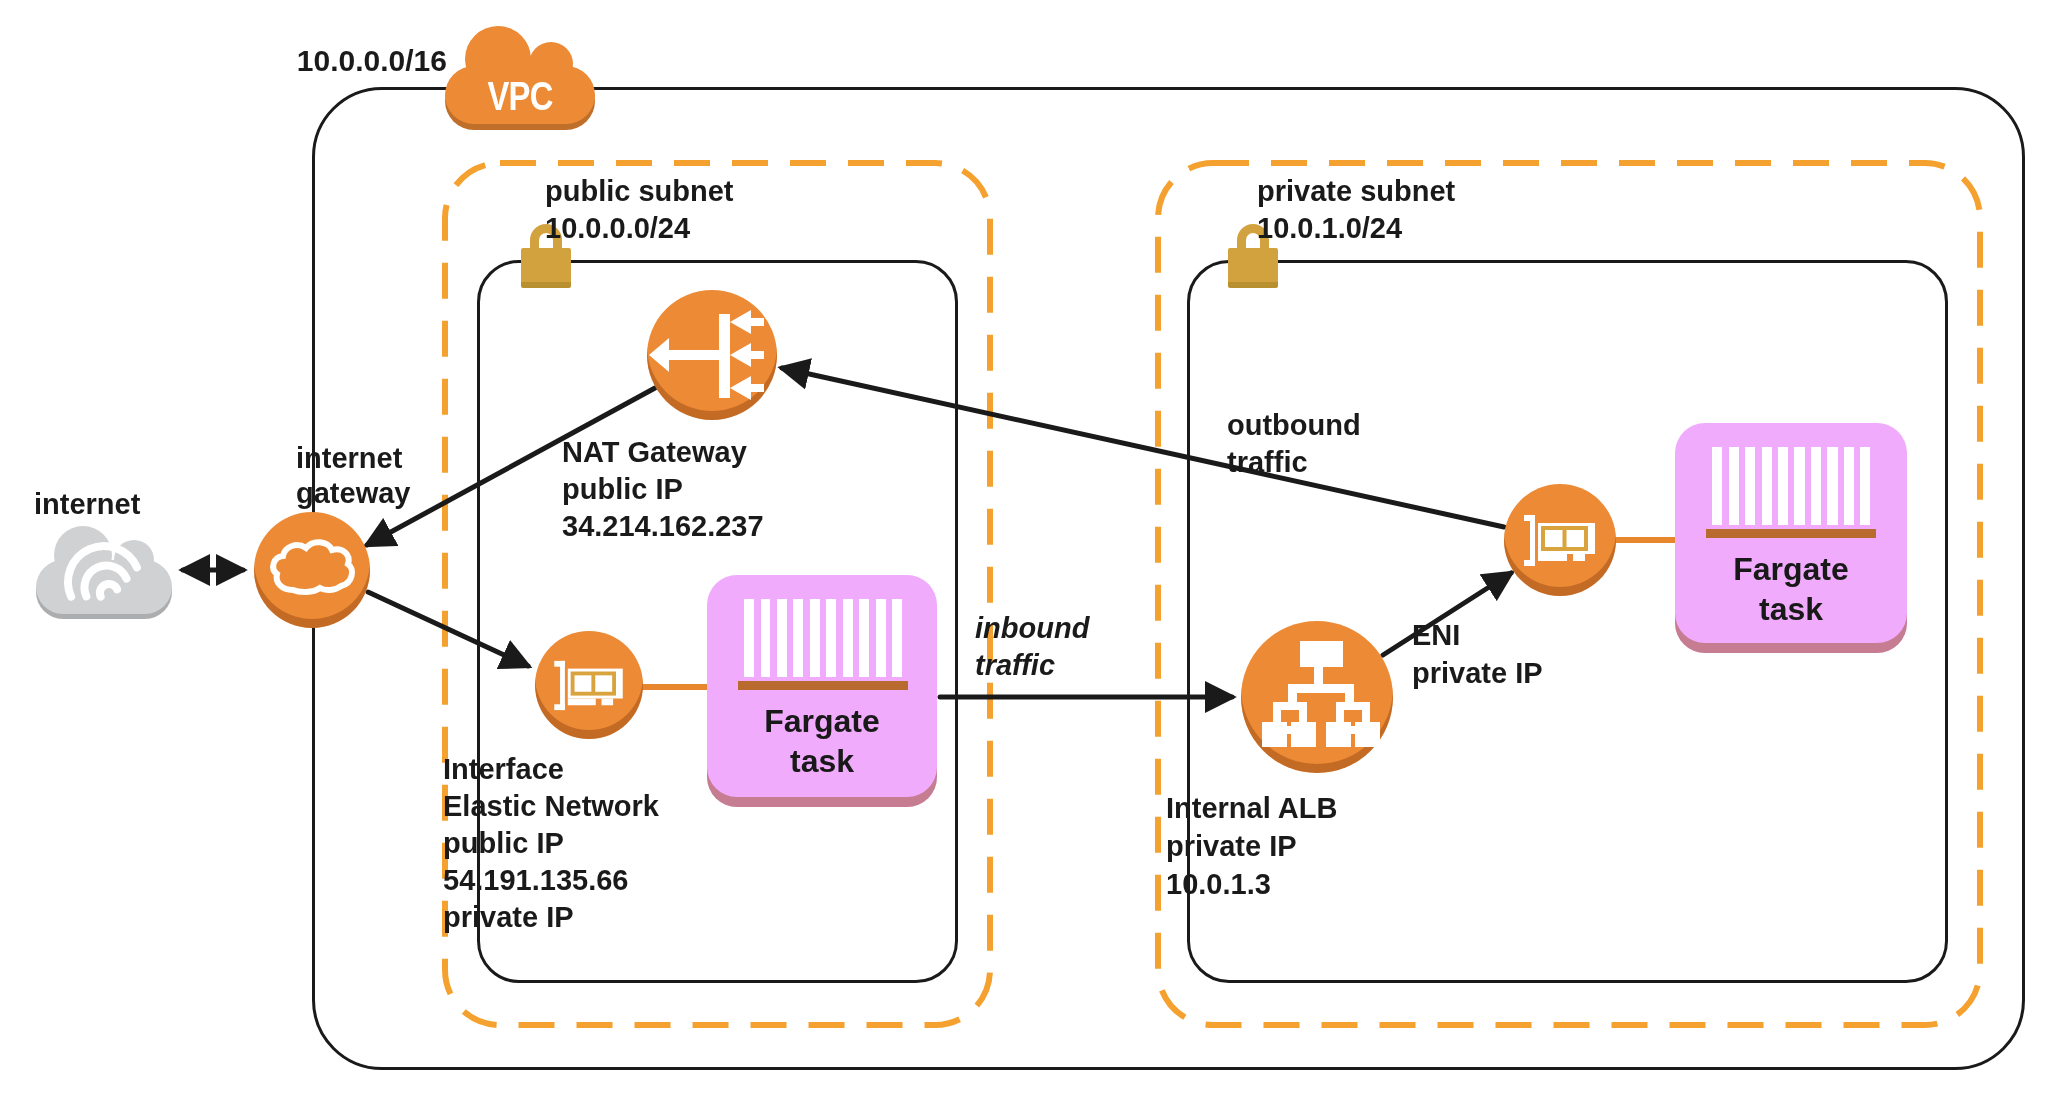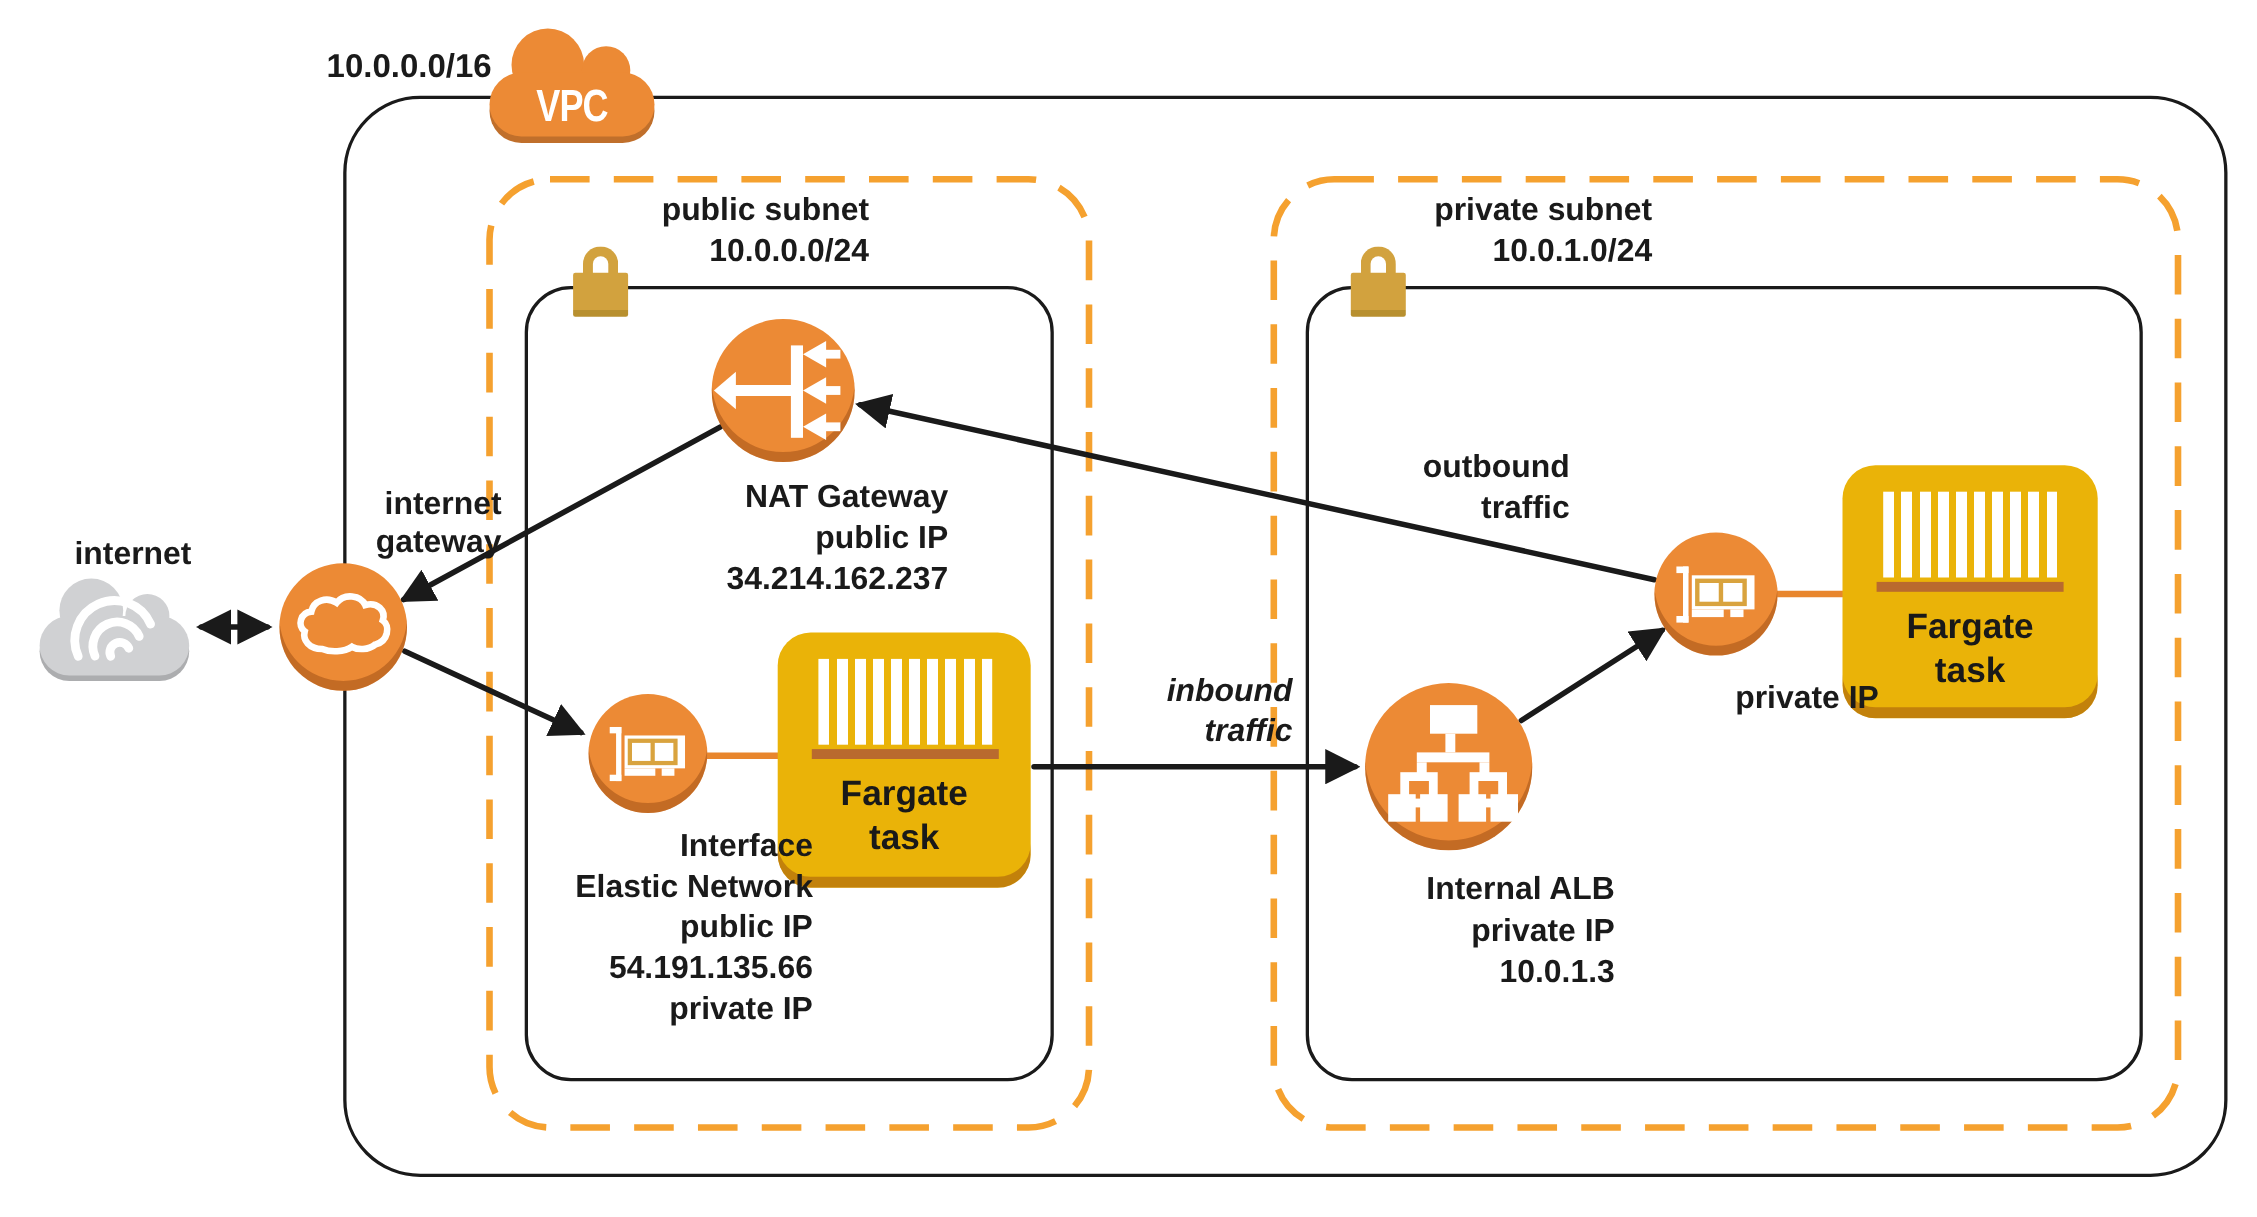--- a/index.html
+++ b/index.html
@@ -13,21 +13,21 @@
     border:3px solid #1a1a1a;border-radius:70px;background:#fff;z-index:1;
   }
   .subnet-inner{
     position:absolute;width:481px;height:723px;box-sizing:border-box;
     border:3px solid #1a1a1a;border-radius:42px;background:#fff;z-index:2;
   }
   #inner-public{left:477px;top:260px;}
   #inner-private{left:1187px;top:260px;width:761px;}
   #overlay{position:absolute;left:0;top:0;z-index:3;}
   
-  .lbl{position:absolute;z-index:6;font-weight:bold;font-size:29px;line-height:37px;text-align:right;white-space:nowrap;}
+  .lbl{position:absolute;z-index:6;font-weight:bold;font-size:29px;line-height:37px;text-align:left;white-space:nowrap;}
   #vpc-cidr{left:257px;top:42px;width:190px;text-align:right;font-size:30px;}
   #internet-label{left:34px;top:486px;width:140px;}
   #igw-label{left:296px;top:441px;width:160px;line-height:35px;}
   #public-subnet-label{left:545px;top:173px;width:245px;}
   #private-subnet-label{left:1257px;top:173px;width:245px;}
   #nat-label{left:562px;top:434px;width:300px;}
   #eni-public-label{left:443px;top:751px;width:296px;}
   #inbound-label{left:975px;top:610px;width:200px;font-style:italic;}
   #alb-label{left:1166px;top:789px;width:302px;line-height:38px;}
   #eni-private-label{left:1412px;top:616px;width:296px;line-height:38px;}
@@ -54,21 +54,21 @@
     position:absolute;left:0;right:0;bottom:8px;z-index:2;text-align:center;
     color:#fff;font-weight:bold;font-size:41px;letter-spacing:-1px;transform:scaleX(.8);
   }
   #internet-cloud{left:36px;top:522px;width:136px;height:96px;}
   #internet-cloud .base{width:136px;height:54px;background:#D0D1D3;box-shadow:0 5px 0 #ACADAF;border-radius:28px;}
   #internet-cloud .puff1{left:18px;bottom:34px;width:58px;height:58px;background:#D0D1D3;}
   #internet-cloud .puff2{right:18px;bottom:38px;width:40px;height:40px;background:#D0D1D3;}
   #internet-cloud svg{position:absolute;left:10px;top:14px;z-index:2;}
   
   .fargate{
-    position:absolute;z-index:5;background:#eab308;border-radius:30px;
+    position:absolute;z-index:5;background:#f0abfc;border-radius:30px;
     box-shadow:inset 0 -10px 0 rgba(146,69,15,.45);
   }
   #fargate-public{left:707px;top:575px;width:230px;height:232px;}
   #fargate-private{left:1675px;top:423px;width:232px;height:230px;}
   .fargate .stripes{
     position:absolute;left:37px;top:24px;width:158px;height:78px;
     background:repeating-linear-gradient(90deg,#fff 0 10px,rgba(0,0,0,0) 10px 16.5px);
   }
   .fargate .shelf{position:absolute;left:31px;top:106px;width:170px;height:9px;background:#B96A2E;}
   .fargate .fg-label{
@@ -278,20 +278,21 @@
     <div>traffic</div>
   </div>
 
   <div class="lbl" id="alb-label">
     <div>Internal ALB</div>
     <div>private IP</div>
     <div>10.0.1.3</div>
   </div>
 
   <div class="lbl" id="eni-private-label">
+    <div>ENI</div>
     <div>private IP</div>
   </div>
 
   <div class="lbl" id="outbound-label">
     <div>outbound</div>
     <div>traffic</div>
   </div>
 
 </div>
 

